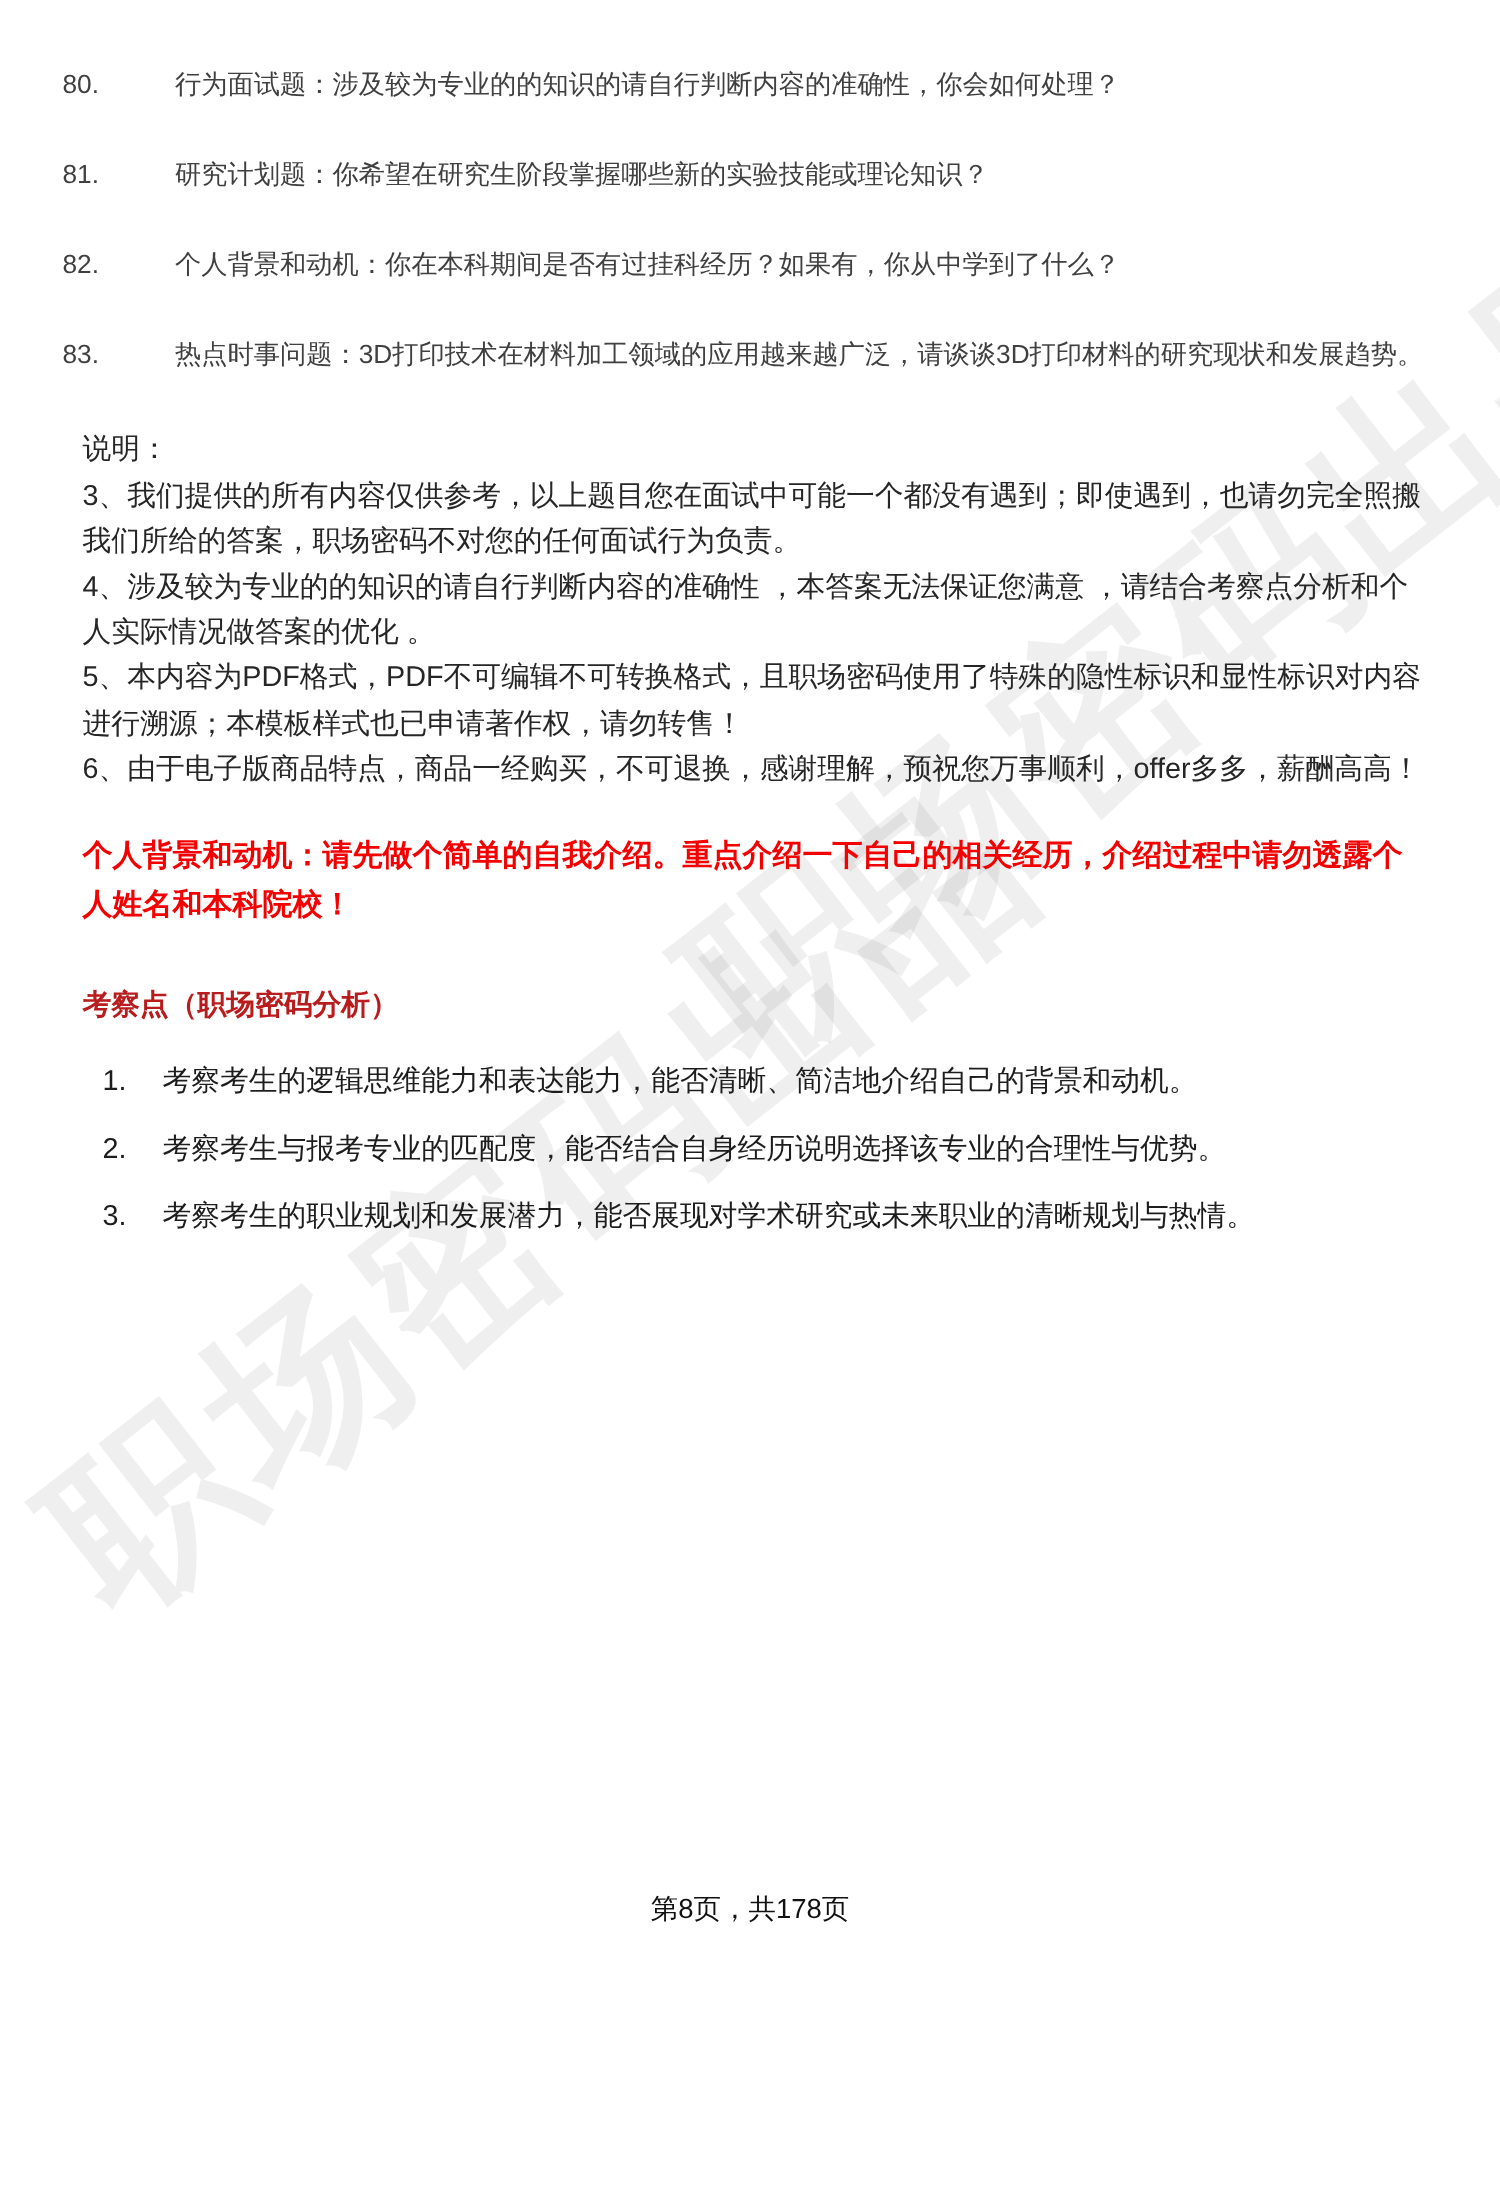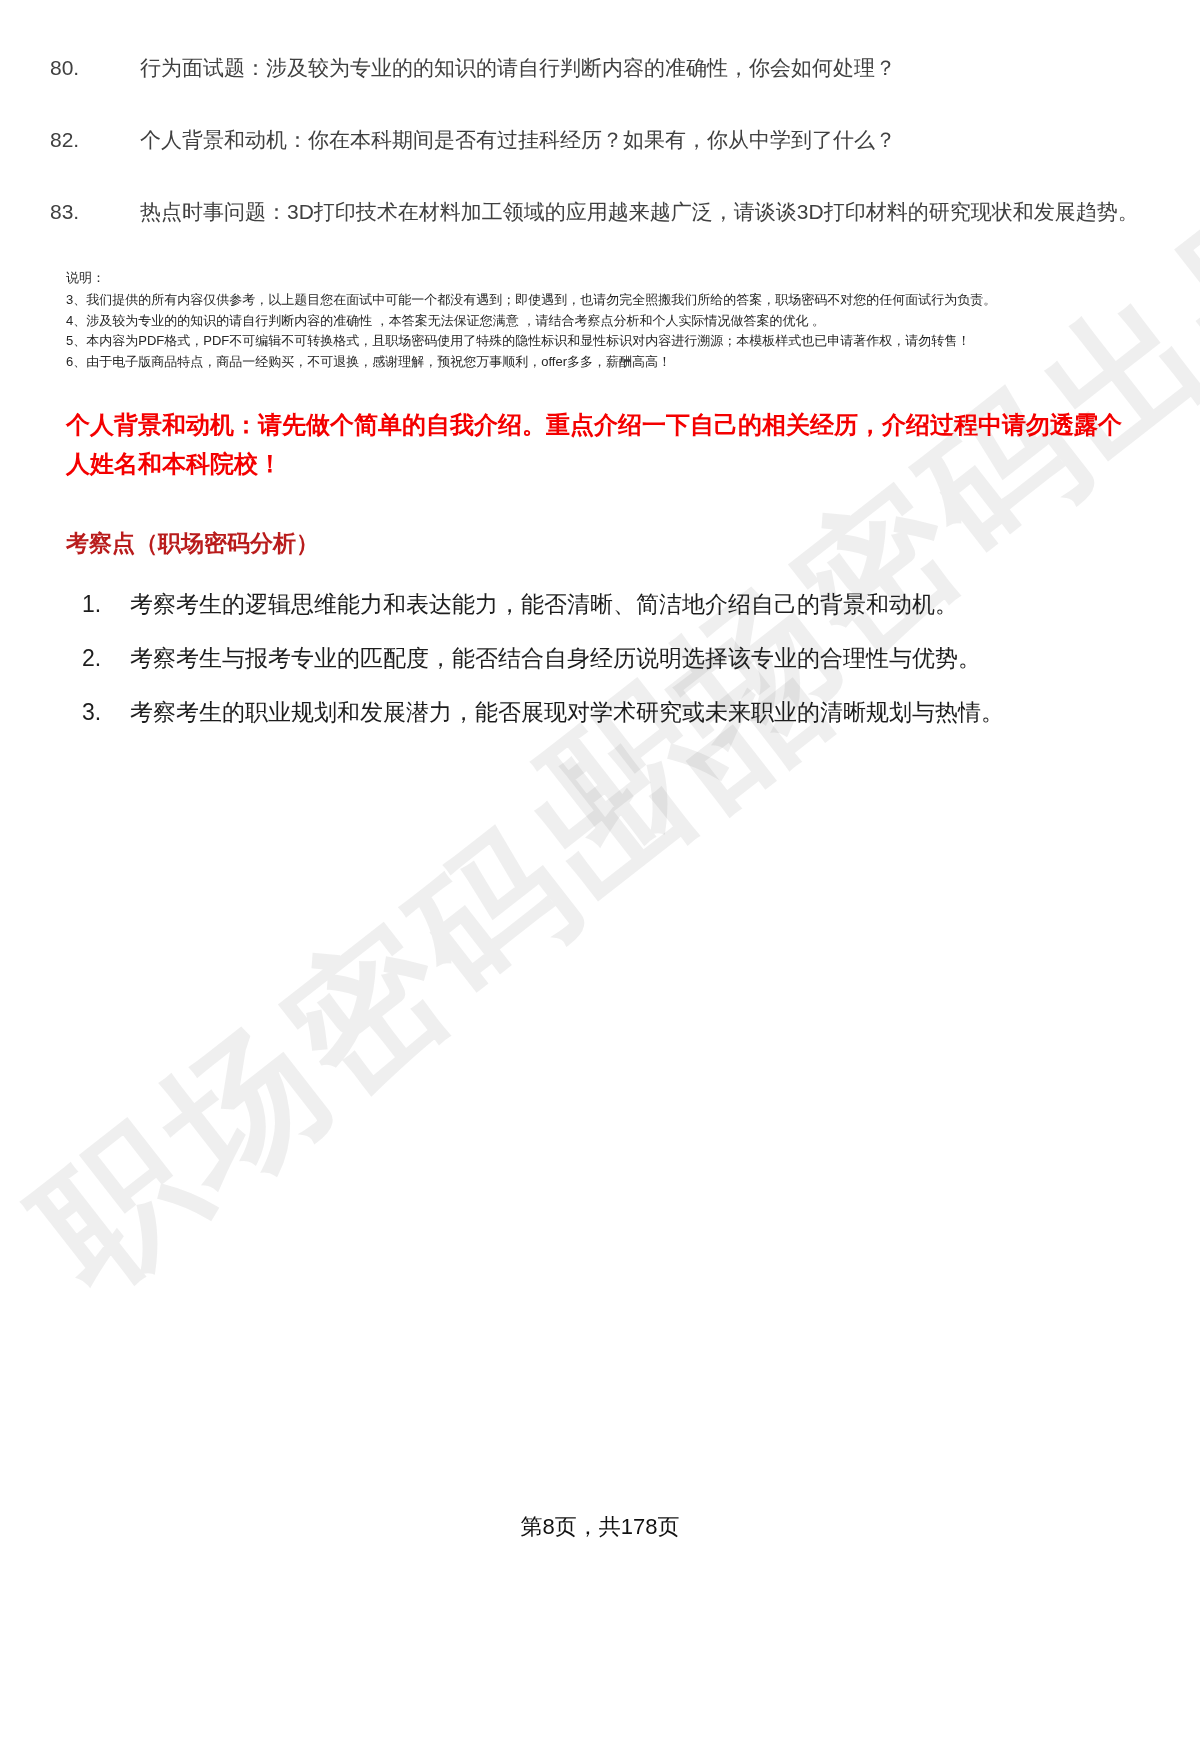--- a/index.html
+++ b/index.html
@@ -39,21 +39,21 @@
     line-height: 1.52;
     color: #404040;
     margin-bottom: 40px;
     gap: 24px;
   }
   .q-num { width: 66px; flex-shrink: 0; }
   .q-text { flex: 1; }
   
   .notes {
     margin: 4px 0 0 16px;
-    font-size: 13px;
+    font-size: 23px;
     line-height: 1.58;
     color: #262626;
   }
   .notes-title { margin-bottom: 2px; }
   .note-item { margin: 0; }
   
   .highlight {
     margin: 34px 0 0 16px;
     font-size: 24px;
     font-weight: bold;
@@ -104,20 +104,24 @@
   <div class="watermark wm-1">职场密码出品</div>
   <div class="watermark wm-2">职场密码出品</div>
 
   <div class="content">
 
     <div class="question">
       <span class="q-num">80.</span>
       <span class="q-text">行为面试题：涉及较为专业的的知识的请自行判断内容的准确性，你会如何处理？</span>
     </div>
 
+    <div class="question">
+      <span class="q-num">81.</span>
+      <span class="q-text">研究计划题：你希望在研究生阶段掌握哪些新的实验技能或理论知识？</span>
+    </div>
 
     <div class="question">
       <span class="q-num">82.</span>
       <span class="q-text">个人背景和动机：你在本科期间是否有过挂科经历？如果有，你从中学到了什么？</span>
     </div>
 
     <div class="question">
       <span class="q-num">83.</span>
       <span class="q-text">热点时事问题：3D打印技术在材料加工领域的应用越来越广泛，请谈谈3D打印材料的研究现状和发展趋势。</span>
     </div>

